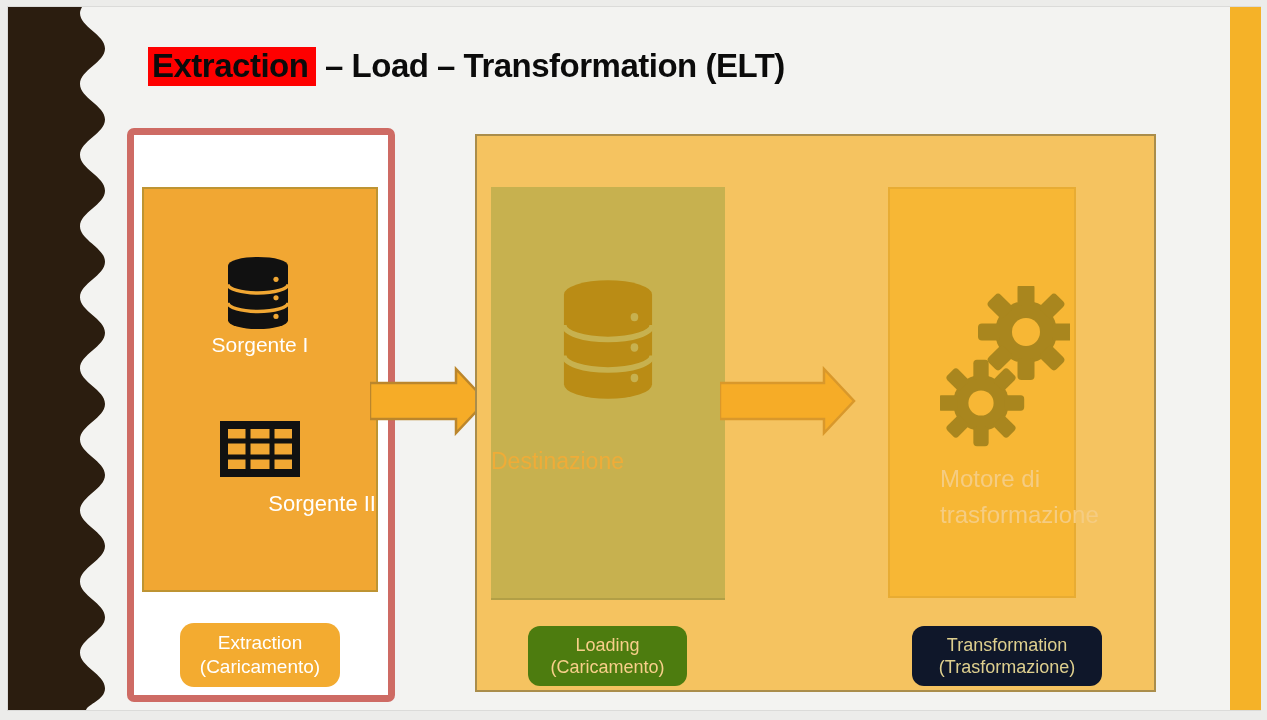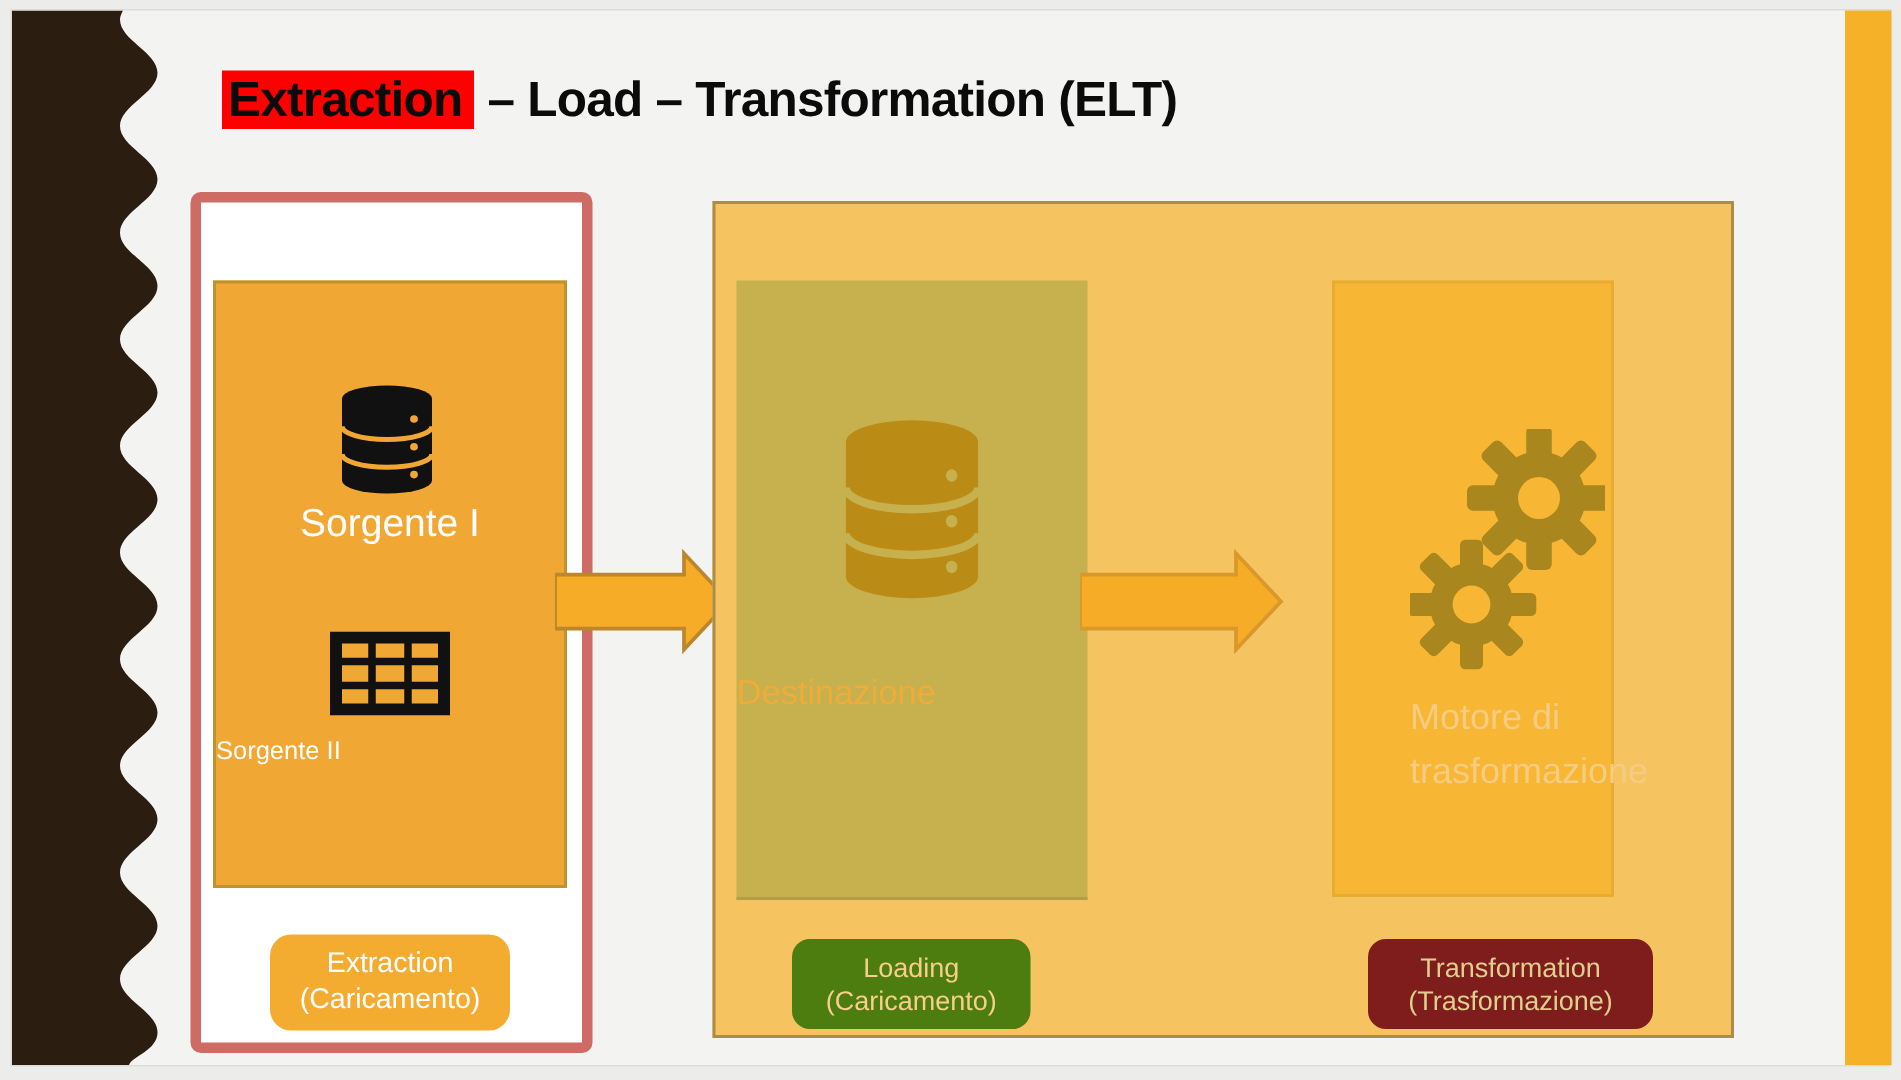--- a/index.html
+++ b/index.html
@@ -7,40 +7,40 @@
   .slide{position:absolute;left:7px;top:6px;width:1254px;height:705px;background:#F3F3F1;border:1px solid #DBDBD9;box-sizing:border-box;}
   .wave{position:absolute;left:8px;top:7px;width:100px;height:703px;}
   .right-bar{position:absolute;left:1230px;top:7px;width:31px;height:703px;background:#F5B228;}
 
   .title{position:absolute;left:148px;top:36px;margin:0;font-size:33px;font-weight:bold;color:#0B0B0B;letter-spacing:-0.5px;white-space:nowrap;line-height:60px;}
   .title .hl{background:#FE0000;padding:0 8px 2px 4px;}
 
   .panel{position:absolute;left:127px;top:128px;width:268px;height:574px;background:#FFFFFF;border:7px solid #CE6B64;border-radius:7px;box-sizing:border-box;}
   .src-box{position:absolute;left:8px;top:52px;width:236px;height:405px;background:#F1A733;border:2px solid #BE9433;box-sizing:border-box;}
   .icon-db-small{position:absolute;left:82px;top:66px;width:64px;height:76px;}
-  .src-label-1{position:absolute;left:0;top:144px;width:100%;text-align:center;color:#FFFFFF;font-size:26px;}
+  .src-label-1{position:absolute;left:0;top:144px;width:100%;text-align:center;color:#FFFFFF;font-size:21px;}
   .icon-table{position:absolute;left:76px;top:232px;width:80px;height:56px;}
-  .src-label-2{position:absolute;left:0;top:302px;width:100%;text-align:left;color:#FFFFFF;font-size:17px;}
+  .src-label-2{position:absolute;left:0;top:302px;width:100%;text-align:right;color:#FFFFFF;font-size:22px;}
 
   .btn{display:flex;flex-direction:column;align-items:center;justify-content:center;text-align:center;line-height:1.25;}
   .extraction-btn{position:absolute;left:46px;top:488px;width:160px;height:64px;background:#F3AB30;border-radius:14px;color:#FFFFFF;font-size:19px;}
 
   .arrow{position:absolute;}
   .arrow1{left:370px;top:366px;width:120px;height:70px;}
 
   .container{position:absolute;left:475px;top:134px;width:681px;height:558px;background:#F5C360;border:2px solid #AA8D4B;box-sizing:border-box;}
   .dest-box{position:absolute;left:14px;top:51px;width:234px;height:411px;background:#C7B14F;border-bottom:2px solid #B29F46;}
   .icon-db-mid{position:absolute;left:70px;top:90px;width:94px;height:125px;}
   .dest-label{position:absolute;left:0;top:242px;width:100%;text-align:left;color:#EFAC38;font-size:23px;margin-top:19px;}
   .arrow2{left:243px;top:230px;width:138px;height:70px;}
   .engine-box{position:absolute;left:411px;top:51px;width:188px;height:411px;background:#F7B735;border:2px solid #E8AC33;box-sizing:border-box;}
   .icon-gears{position:absolute;left:50px;top:97px;width:130px;height:164px;}
   .engine-label{position:absolute;left:50px;top:272px;color:#F5CC82;font-size:24px;line-height:36px;}
   .loading-btn{position:absolute;left:51px;top:490px;width:159px;height:60px;background:#4d7c0f;border-radius:12px;color:#F8CF8A;font-size:18px;}
-  .transform-btn{position:absolute;left:435px;top:490px;width:190px;height:60px;background:#7f1d1d;border-radius:12px;color:#DECF8E;font-size:18px;}
+  .transform-btn{position:absolute;left:435px;top:490px;width:190px;height:60px;background:#0f172a;border-radius:12px;color:#DECF8E;font-size:18px;}
 </style>
 </head>
 <body>
 
 <div class="canvas">
   <div class="slide"></div>
 
   <svg class="wave" viewBox="0 0 100 712" preserveAspectRatio="none">
     <path fill="#2B1D0F" d="M0,0 L74,0 C73,2 72,4 72,6
       C72,20 97,28 97,42 C97,56 72,64 72,78

